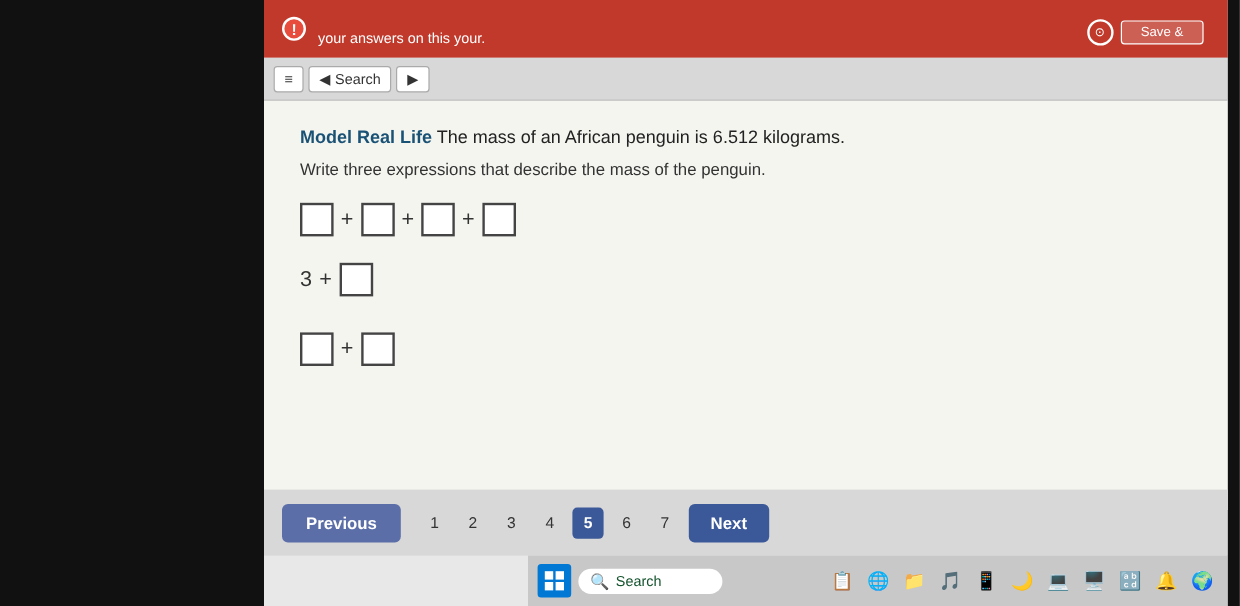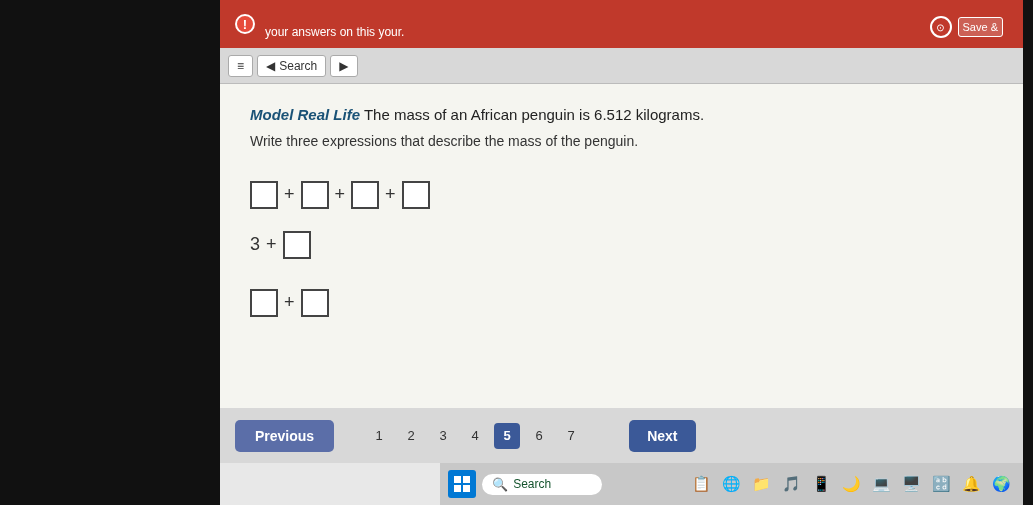--- a/index.html
+++ b/index.html
@@ -99,26 +99,25 @@
     
     .question-title {
       font-size: 15px;
       margin-bottom: 6px;
       color: #222;
       line-height: 1.5;
     }
     .question-title .model-real-life {
       font-weight: bold;
       color: #1a5276;
-      font-style: italic;
     }
     .question-subtitle {
       font-size: 14px;
       color: #333;
-      margin-bottom: 32px;
+      margin-bottom: 20px;
     }
 
     
     .expression-row {
       display: flex;
       align-items: center;
       gap: 6px;
       margin-bottom: 22px;
       font-size: 16px;
       color: #333;
@@ -140,21 +139,21 @@
 
     
     .nav-bar {
       position: absolute;
       bottom: 42px; left: 0; right: 0;
       height: 55px;
       background: #d8d8d8;
       display: flex;
       align-items: center;
       padding: 0 15px;
-      gap: 24px;
+      gap: 7px;
     }
     .nav-prev-btn {
       background: #5b6ea8;
       color: white;
       border: none;
       border-radius: 5px;
       padding: 8px 20px;
       font-size: 14px;
       font-weight: bold;
       cursor: pointer;
@@ -182,21 +181,21 @@
     }
     .nav-next-btn {
       background: #3b5998;
       color: white;
       border: none;
       border-radius: 5px;
       padding: 8px 18px;
       font-size: 14px;
       font-weight: bold;
       cursor: pointer;
-      margin-left: 21px;
+      margin-left: 0;
     }
 
     
     .taskbar {
       position: absolute;
       bottom: 0; left: 220px; right: 0;
       height: 42px;
       background: #c8c8c8;
       display: flex;
       align-items: center;
@@ -243,21 +242,21 @@
       border-radius: 50%;
       display: flex; align-items: center; justify-content: center;
       color: white;
       font-size: 10px;
     }
     .save-btn {
       background: rgba(255,255,255,0.2);
       color: white;
       border: 1px solid white;
       border-radius: 3px;
-      padding: 3px 4px;
+      padding: 3px 16px;
       font-size: 11px;
       cursor: pointer;
     }
   </style>
 </head>
 <body>
 
 <div class="side-left"></div>
 
 <div class="side-right"></div>

